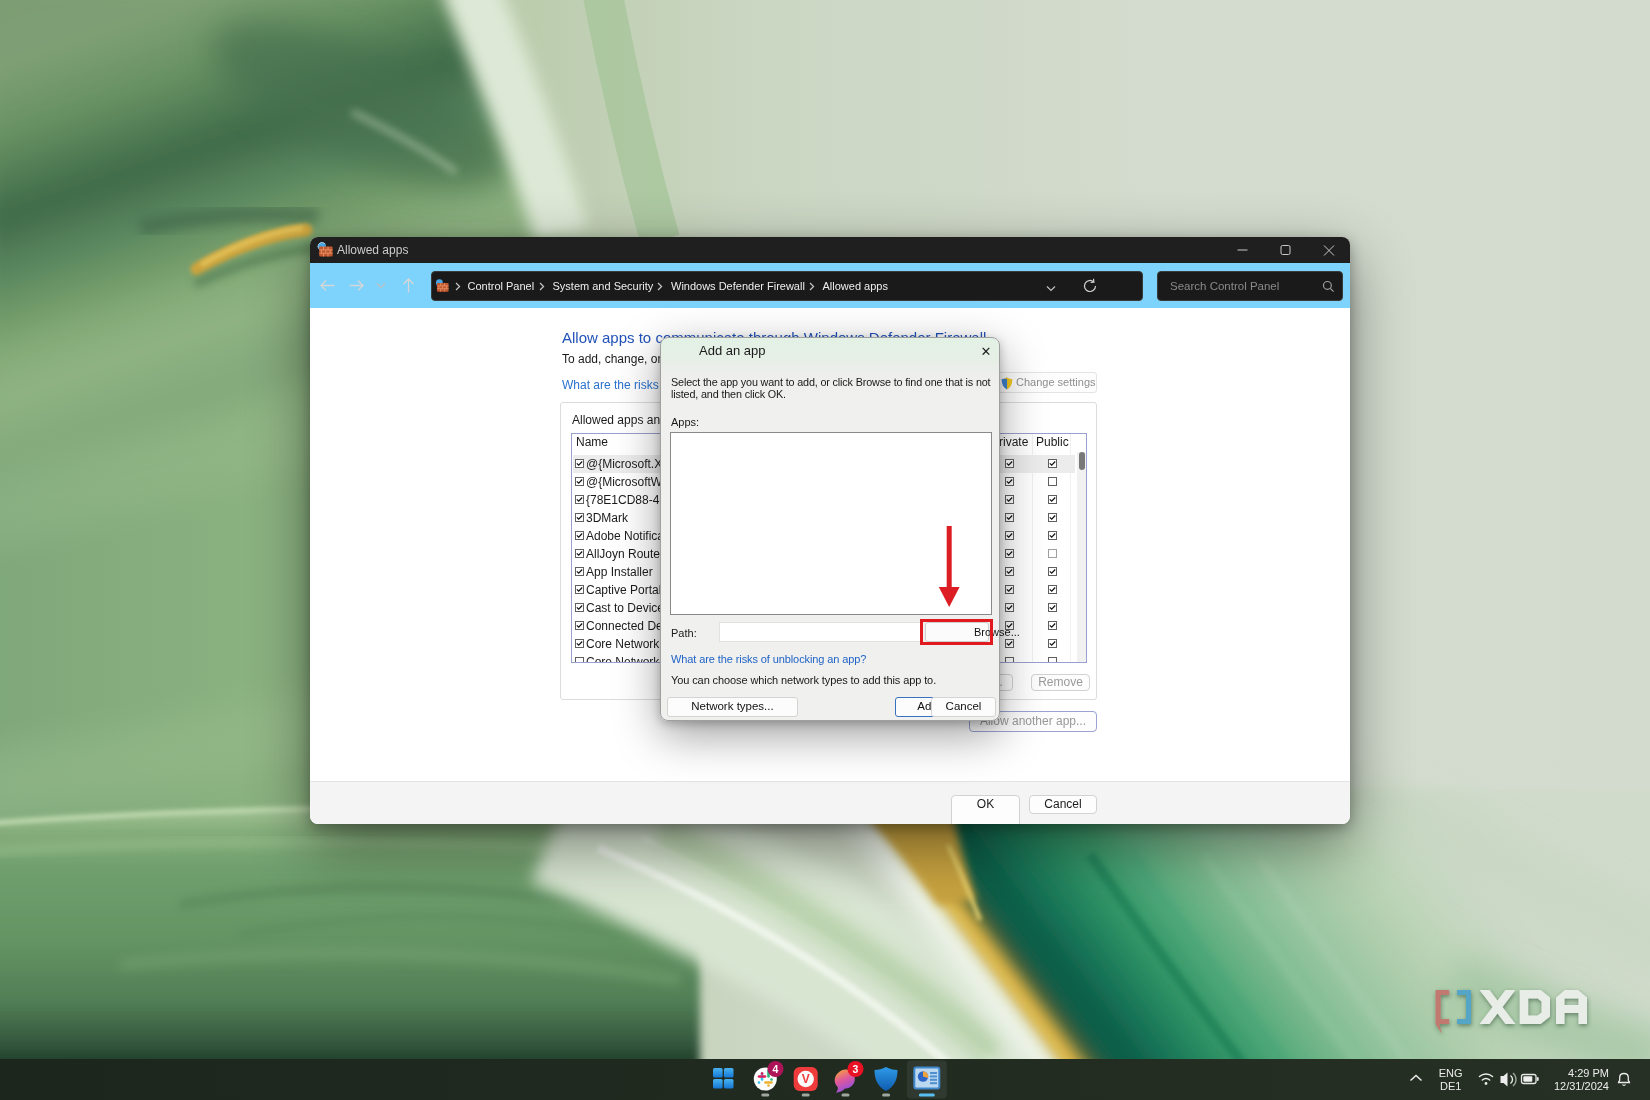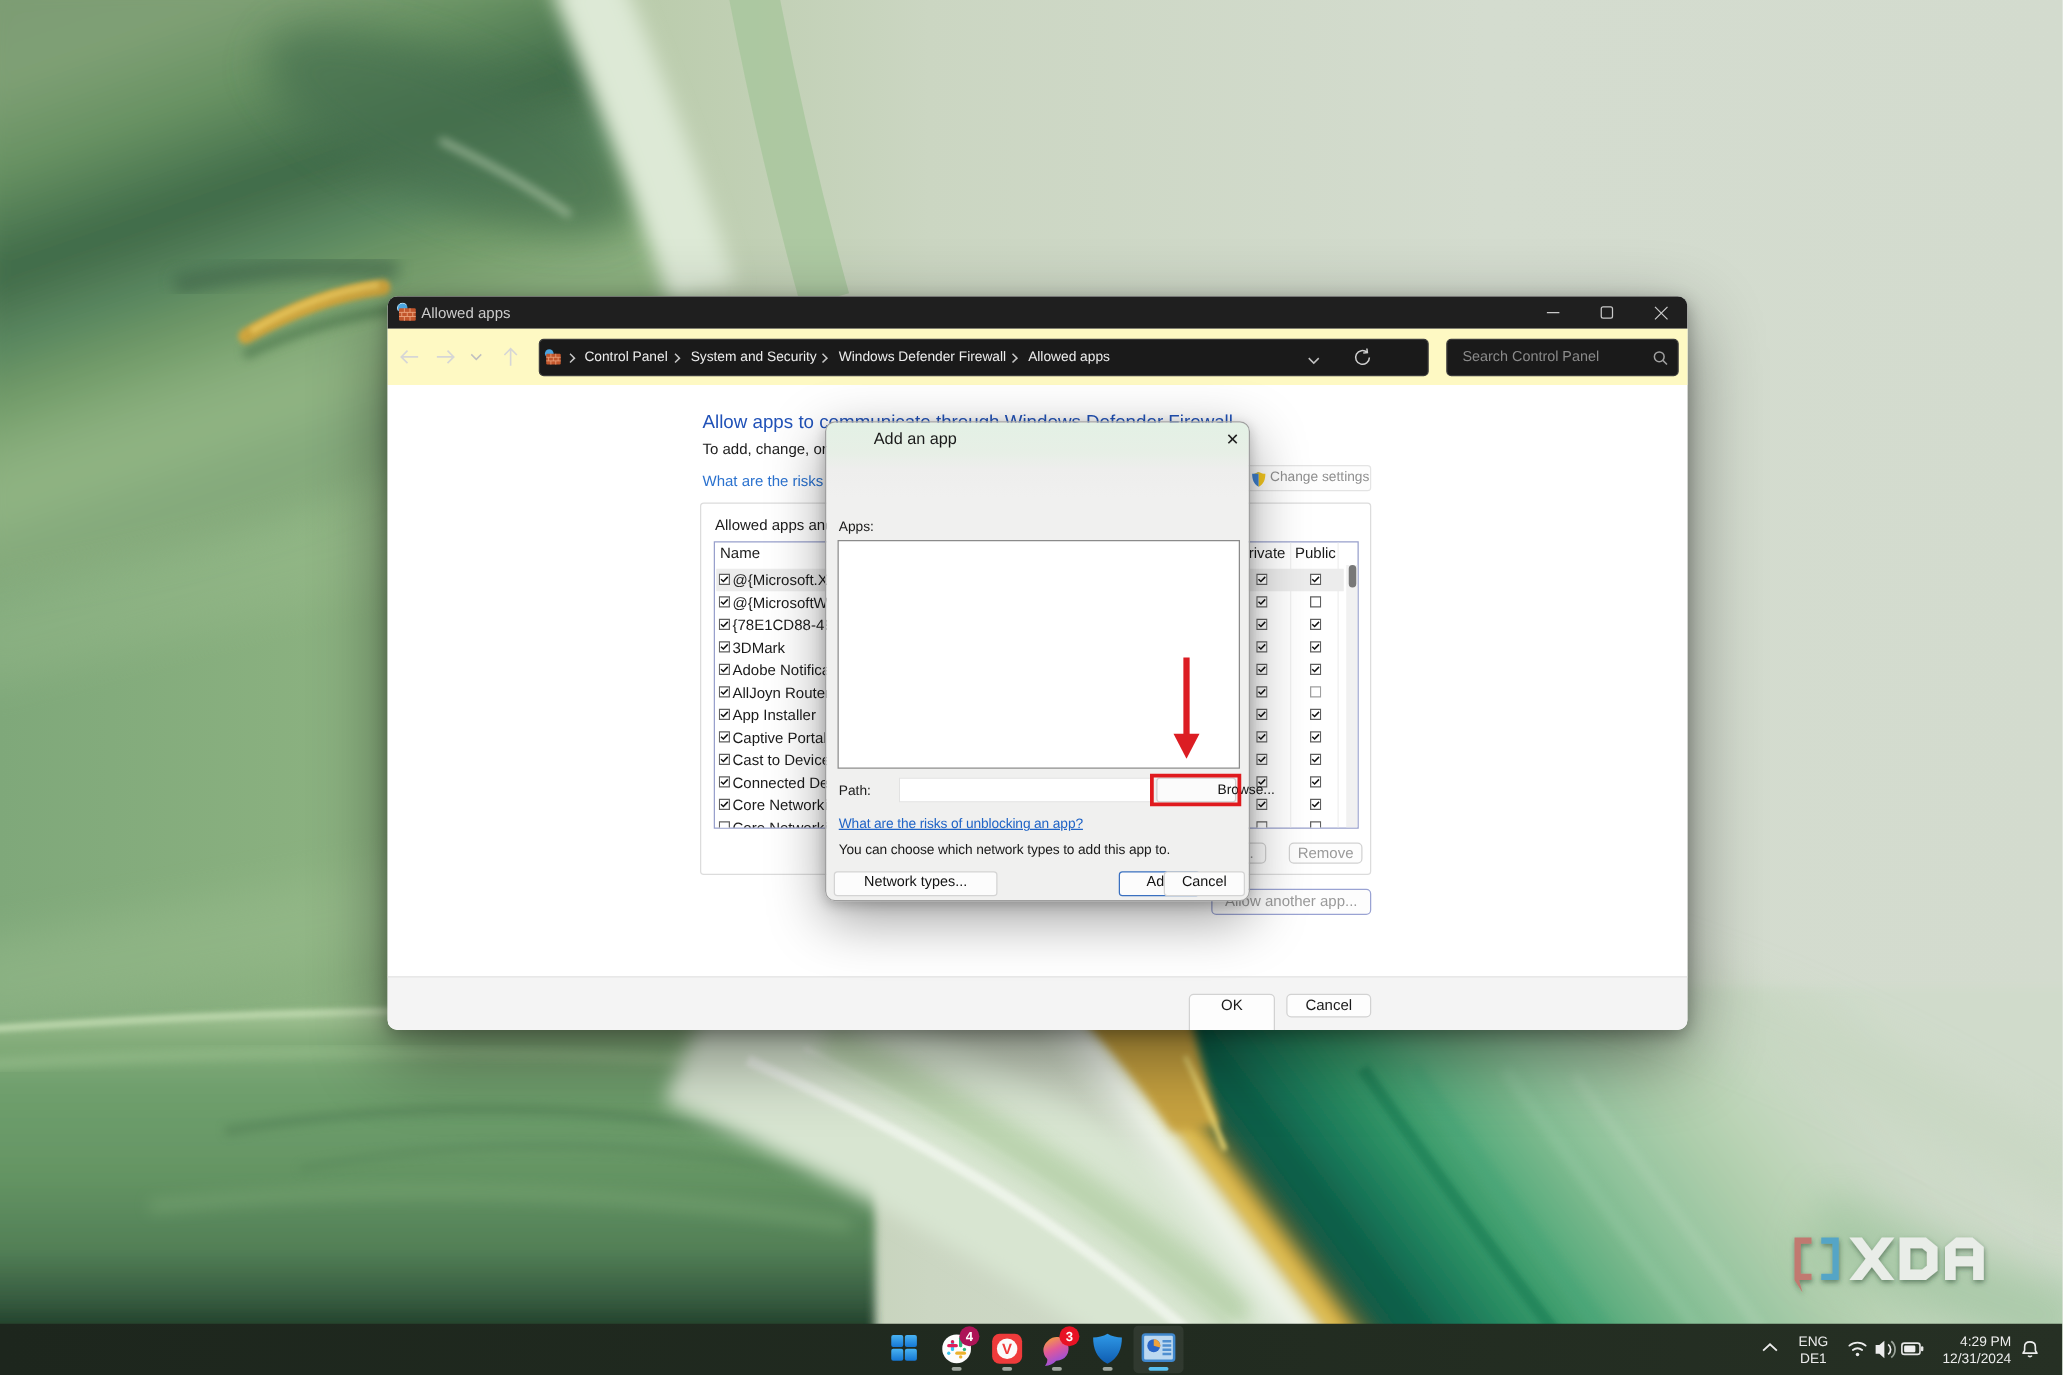--- a/index.html
+++ b/index.html
@@ -6,21 +6,21 @@
  font-family:"Liberation Sans",sans-serif;}
 #stage{position:relative;width:1650px;height:1100px;overflow:hidden;background:#cfdac9;}
 #wall{position:absolute;left:0;top:0;}
 
 #win{position:absolute;left:310px;top:237px;width:1040px;height:587px;
  border-radius:8px;overflow:hidden;background:#fff;
  box-shadow:0 20px 60px rgba(0,0,0,.45), 0 4px 14px rgba(0,0,0,.3);}
 #tbar{position:absolute;left:0;top:0;width:1040px;height:26px;background:#1f1f1f;}
 #tbar .ttl{position:absolute;left:27px;top:0;line-height:27px;font-size:12px;color:#cbcbcb;}
 .wbtn{position:absolute;top:0;width:43px;height:26px;}
-#toolbar{position:absolute;left:0;top:26px;width:1140px;height:45px;background:#fef9c3;}
+#toolbar{position:absolute;left:0;top:26px;width:1140px;height:45px;background:#7dd3fc;}
 .navico{position:absolute;top:13px;}
 .addr{position:absolute;left:121px;top:8px;width:712px;height:30px;background:#1a1a1a;
  border:1px solid #3b3b3b;border-radius:4px;box-sizing:border-box;}
 .sbox{position:absolute;left:847px;top:8px;width:186px;height:30px;background:#1a1a1a;
  border:1px solid #3b3b3b;border-radius:4px;box-sizing:border-box;color:#8a8a8a;
  font-size:11.5px;line-height:28px;padding-left:12px;}
 .crumb{position:absolute;top:0;height:28px;line-height:28px;font-size:11px;color:#ededed;white-space:nowrap;}
 .bchev{position:absolute;top:10px;}
 #content{position:absolute;left:0;top:71px;width:1040px;height:473px;background:#ffffff;}
 #content h1{position:absolute;left:252px;top:21px;margin:0;font-size:15px;font-weight:400;
@@ -57,21 +57,21 @@
 .dlabel{position:absolute;font-size:11px;color:#191919;}
 #applist{position:absolute;left:9px;top:94px;width:322px;height:183px;background:#fff;
  border:1px solid #8a8a8a;box-sizing:border-box;}
 #pathinput{position:absolute;left:58px;top:284px;width:202px;height:20px;background:#fff;
  border:1px solid #e2e2e2;box-sizing:border-box;}
 #browse{position:absolute;left:264px;top:284px;width:64px;height:20px;background:#fbfbfb;
  border:1px solid #cfcfcf;border-radius:3px;box-sizing:border-box;
  font-size:11px;color:#111;text-align:center;line-height:18px;padding-left:48px;}
 #redrect{position:absolute;left:259px;top:281px;width:73px;height:26px;border:3px solid #e01a1e;
  box-sizing:border-box;}
-.dlnk{position:absolute;left:10px;top:315px;font-size:11px;letter-spacing:-0.1px;color:#2064c6;text-decoration:underline;}
+.dlnk{position:absolute;left:10px;top:315px;font-size:11px;letter-spacing:-0.1px;color:#2064c6;}
 .dnote{position:absolute;left:10px;top:336px;font-size:11px;letter-spacing:-0.1px;color:#191919;}
 .dbtn{position:absolute;top:359px;height:20px;background:#fcfcfc;border:1px solid #d4d4d4;
  border-radius:3px;box-sizing:border-box;font-size:11.5px;color:#111;text-align:center;line-height:17px;}
 
 #bar{position:absolute;left:0;top:1059px;width:1650px;height:41px;
  background:linear-gradient(90deg,#1d261d,#212b20 55%,#263024);}
 </style>
 </head>
 <body>
 <div id="stage">
@@ -441,20 +441,21 @@
  </div>
  <div id="footer">
   <div class="btn" style="left:641px;top:13px;width:69px;height:34px;line-height:17px;">OK</div>
   <div class="btn" style="left:719px;top:13px;width:68px;height:19px;line-height:17px;">Cancel</div>
  </div>
 </div>
 
 <div id="dlg">
  <div class="dt">Add an app</div>
  <div class="dx">✕</div>
+ <div class="dtext">Select the app you want to add, or click Browse to find one that is not<br>listed, and then click OK.</div>
  <div class="dlabel" style="left:10px;top:78px;">Apps:</div>
  <div id="applist"></div>
  <div class="dlabel" style="left:10px;top:289px;">Path:</div>
  <div id="pathinput"></div>
  <div id="browse">Browse...</div>
  <div id="redrect"></div>
  <svg style="position:absolute;left:270px;top:185px;" width="40" height="90" viewBox="0 0 40 90">
    <rect x="15.7" y="3" width="5" height="63" fill="#dc1d23"></rect>
    <polygon points="7.8,64 28.6,64 18.2,84" fill="#dc1d23"></polygon>
  </svg>

